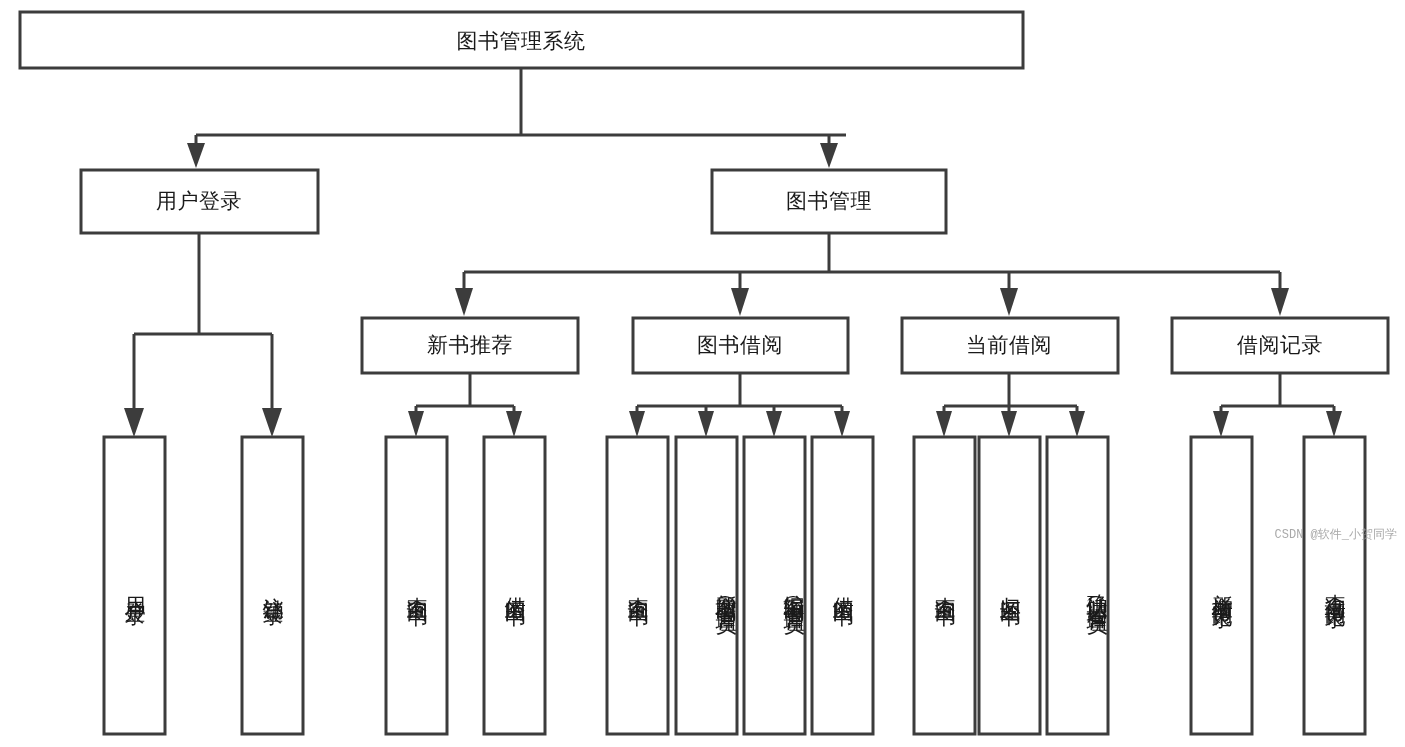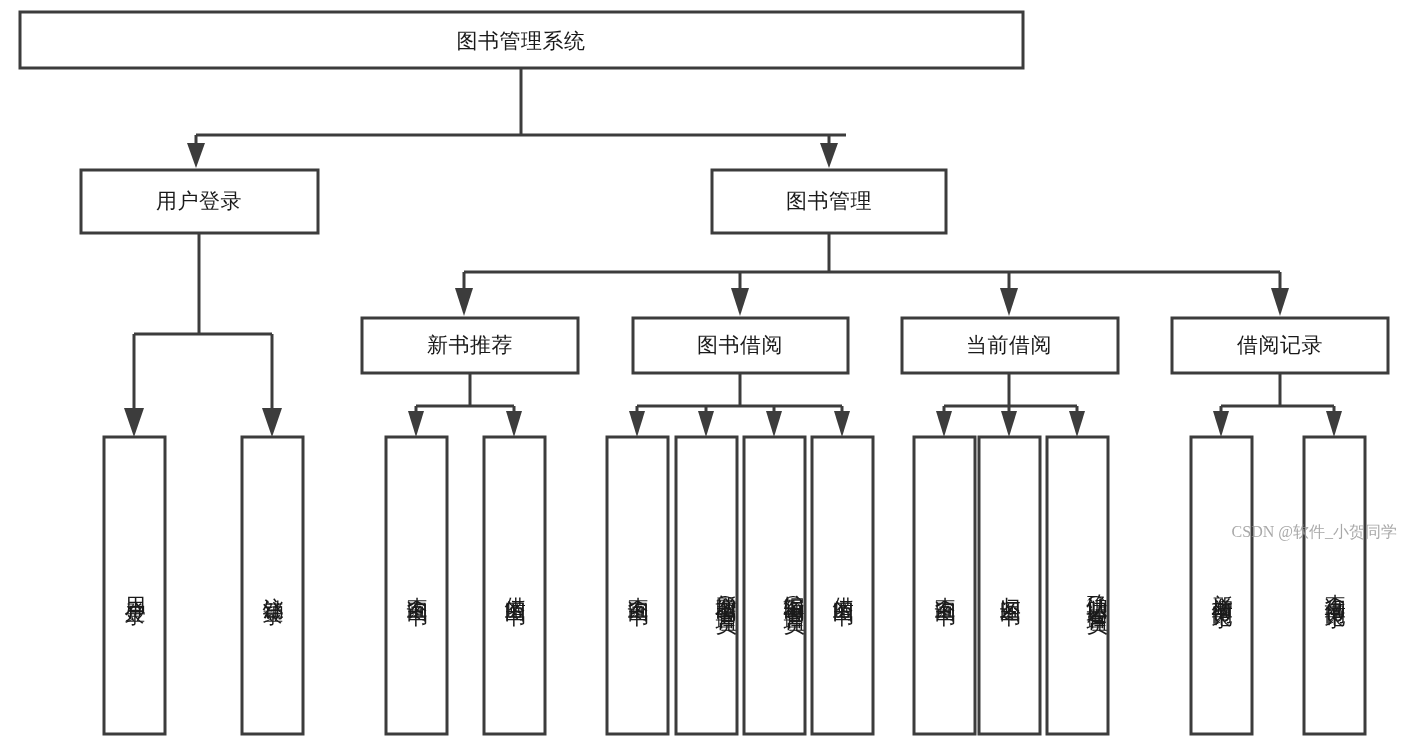--- a/index.html
+++ b/index.html
@@ -63,22 +63,22 @@
     display: flex;
     align-items: center;
     justify-content: center;
     white-space: nowrap;
     pointer-events: none;
   }
   .watermark {
     position: absolute;
     right: 8px;
     bottom: 6px;
-    font-family: Liberation Serif, serif;
-    font-size: 16px;
+    font-family: Liberation Mono, monospace;
+    font-size: 12px;
     color: #9a9a9a;
     white-space: nowrap;
     opacity: 0.85;
   }
 </style>
 </head>
 <body>
 
 <div id="diagram-root">
 

